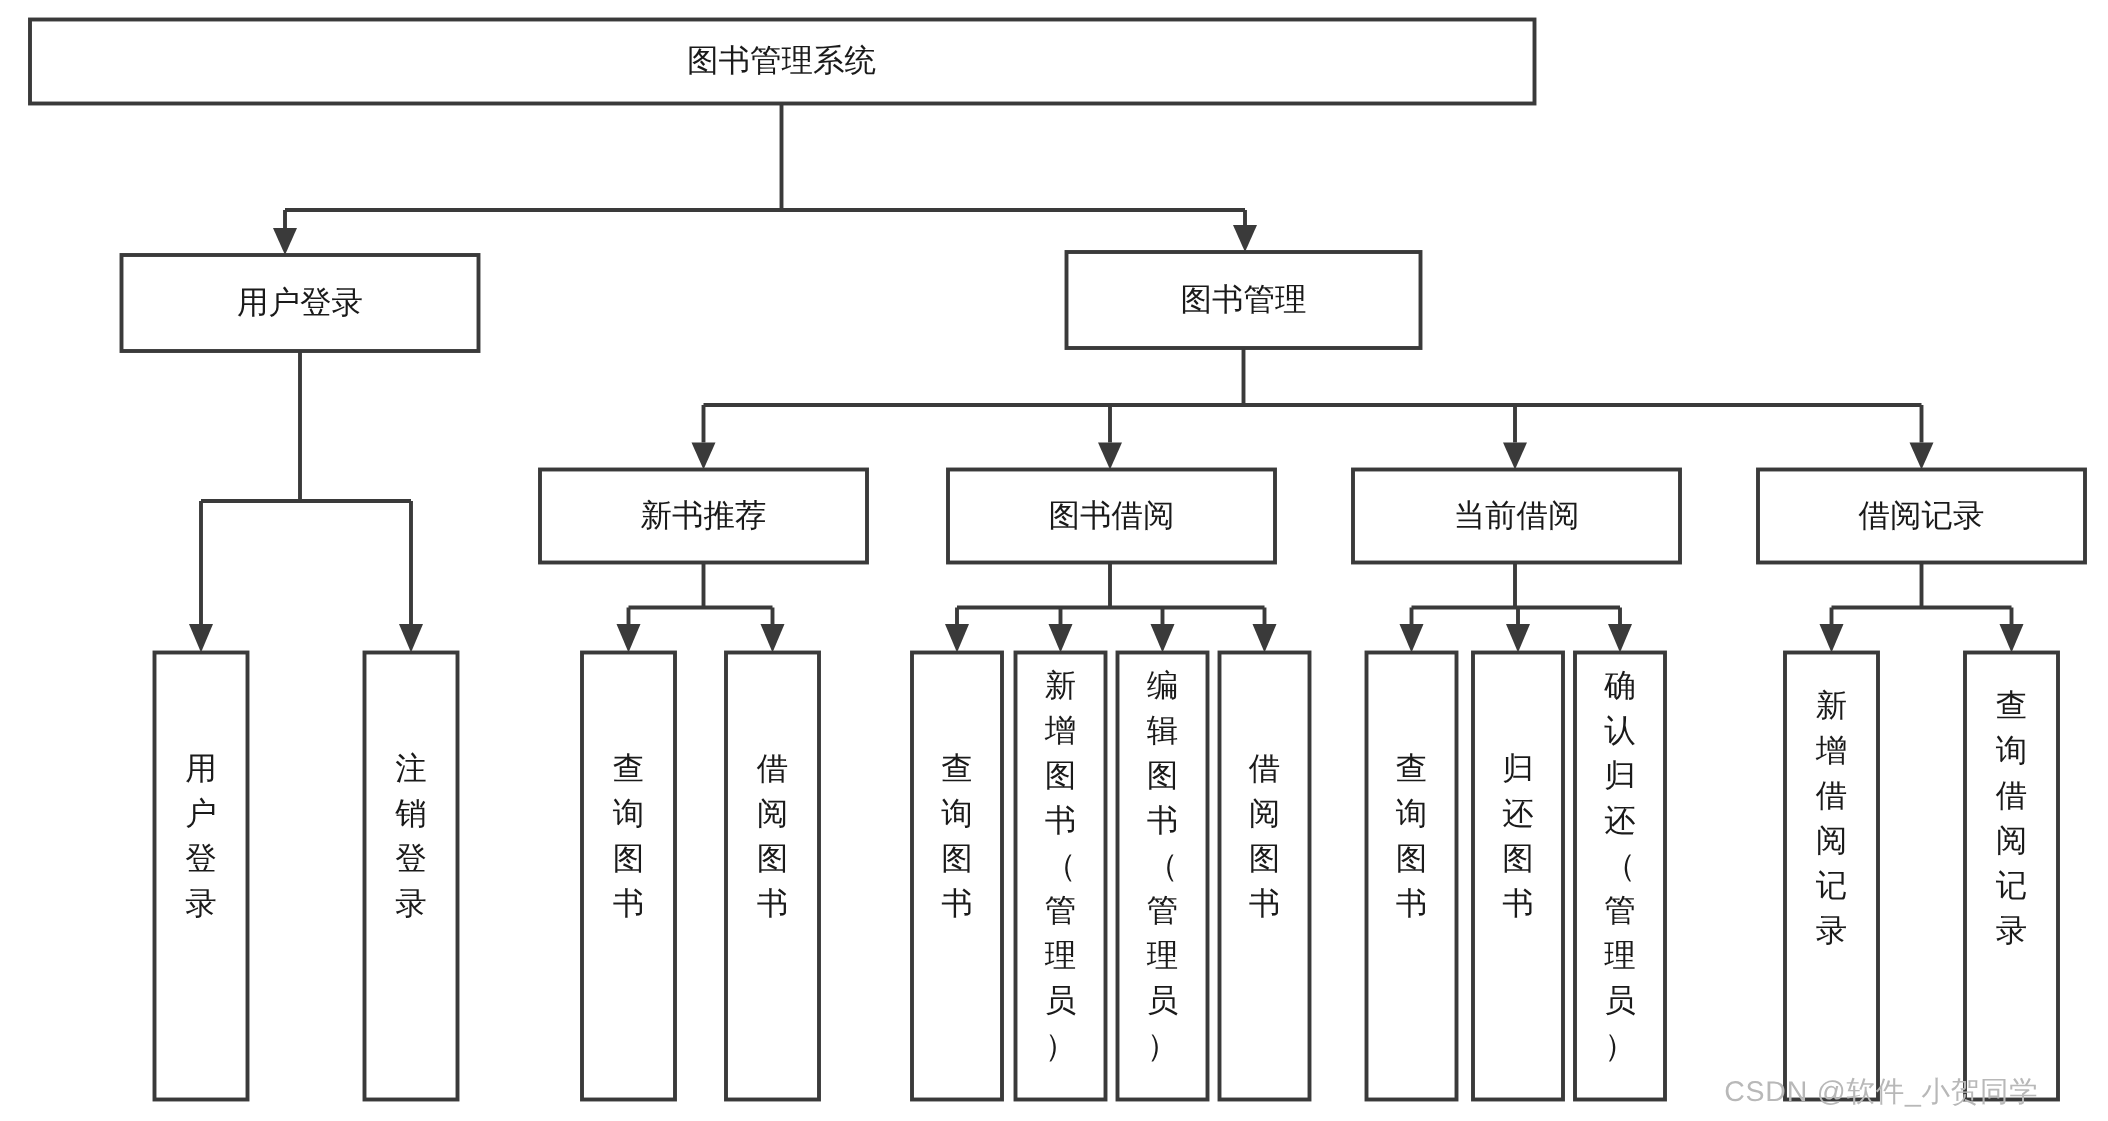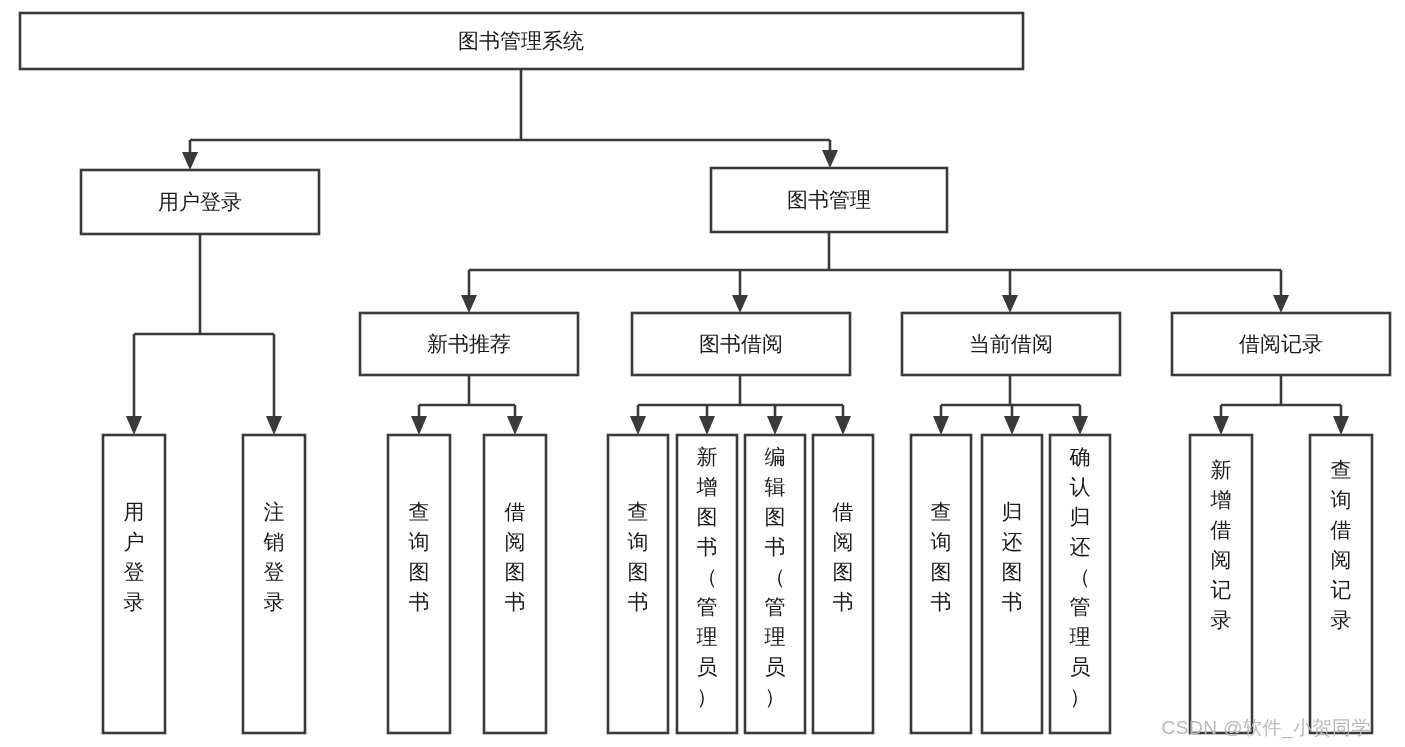--- a/index.html
+++ b/index.html
@@ -50,21 +50,21 @@
     dominant-baseline: middle;
   }
   .node-label-v {
     font-family: "Liberation Sans", "DejaVu Sans", sans-serif;
     font-size: 21px;
     fill: #1a1a1a;
     text-anchor: middle;
   }
   .watermark {
     position: absolute;
-    right: 10px;
+    right: 22px;
     bottom: 6px;
     font-family: "Liberation Sans", "DejaVu Sans", sans-serif;
     font-size: 19px;
     color: #b8b8b8;
     white-space: nowrap;
     letter-spacing: 0.5px;
   }
 </style>
 </head>
 <body>

